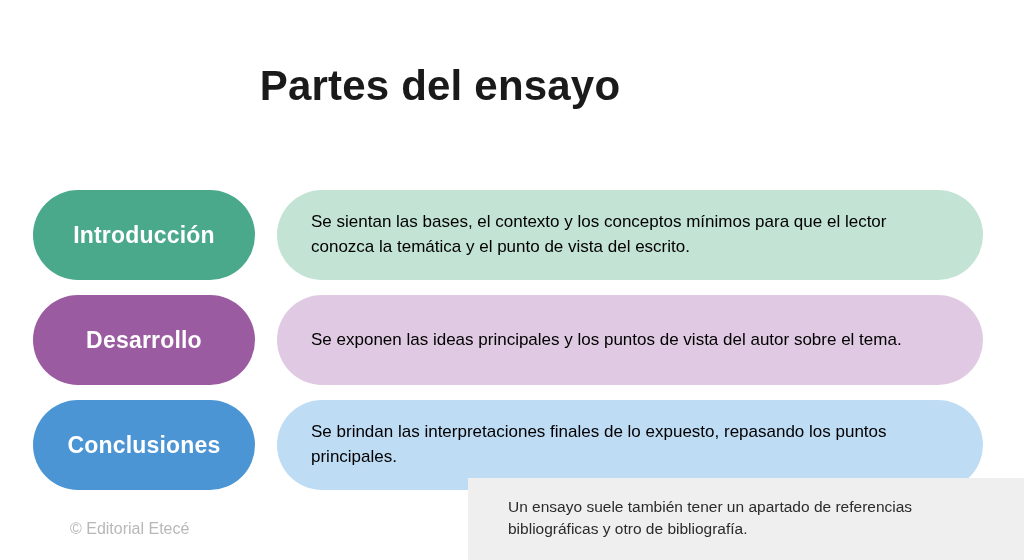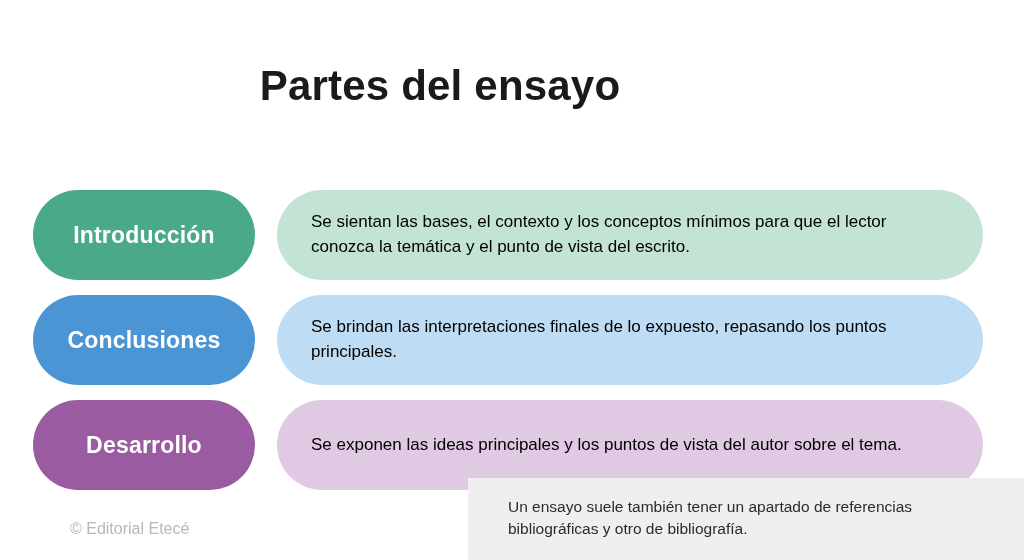--- a/index.html
+++ b/index.html
@@ -97,26 +97,26 @@
 <div class="title">Partes del ensayo</div>
 
 <div class="rows">
 
   <div class="row">
     <div class="row-label" style="background:#4aa98a">Introducción</div>
     <div class="row-desc" style="background:#c3e3d5">Se sientan las bases, el contexto y los conceptos mínimos para que el lector conozca la temática y el punto de vista del escrito.</div>
   </div>
 
   <div class="row">
-    <div class="row-label" style="background:#4c95d4">Conclusiones</div>
-    <div class="row-desc" style="background:#bfdcf5">Se brindan las interpretaciones finales de lo expuesto, repasando los puntos principales.</div>
+    <div class="row-label" style="background:#9a5ba0">Desarrollo</div>
+    <div class="row-desc" style="background:#e0c9e2">Se exponen las ideas principales y los puntos de vista del autor sobre el tema.</div>
   </div>
 
   <div class="row">
-    <div class="row-label" style="background:#9a5ba0">Desarrollo</div>
-    <div class="row-desc" style="background:#e0c9e2">Se exponen las ideas principales y los puntos de vista del autor sobre el tema.</div>
+    <div class="row-label" style="background:#4c95d4">Conclusiones</div>
+    <div class="row-desc" style="background:#bfdcf5">Se brindan las interpretaciones finales de lo expuesto, repasando los puntos principales.</div>
   </div>
 
 </div>
 
 <div class="note">Un ensayo suele también tener un apartado de referencias bibliográficas y otro de bibliografía.</div>
 
 <div class="credit">© Editorial Etecé</div>
 
 </body></html>

